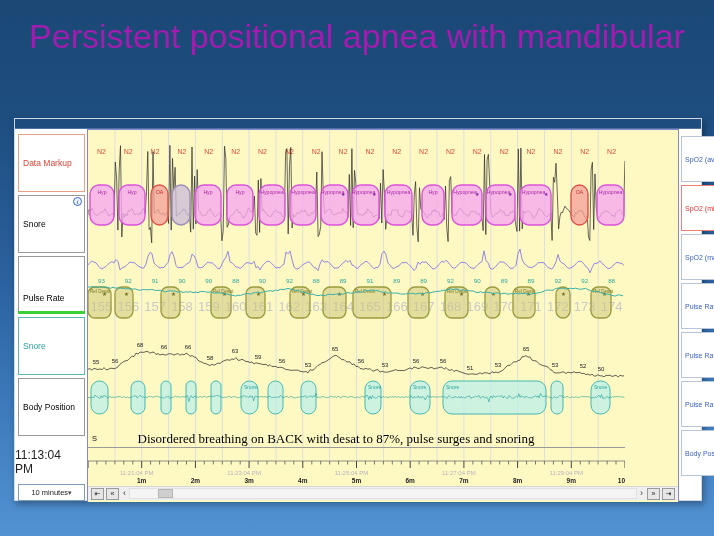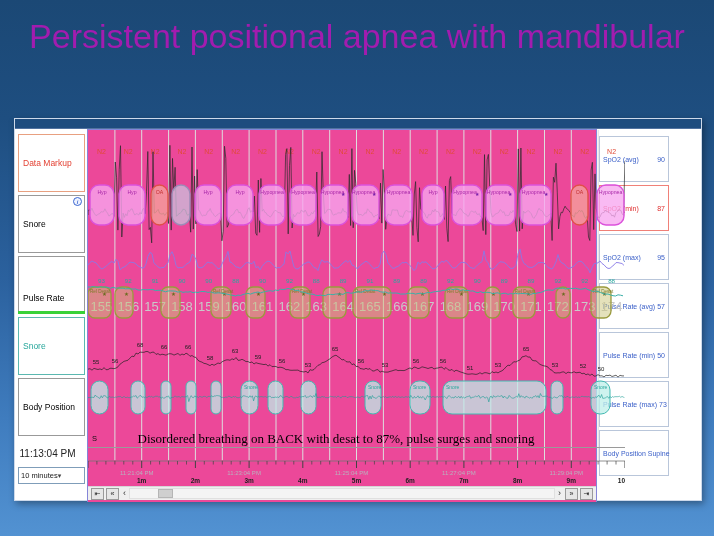--- a/index.html
+++ b/index.html
@@ -16,27 +16,27 @@
   .app-body{display:flex;height:373px;}
   
   .left-col{width:72px;padding-top:5px;box-sizing:border-box;flex:none;}
   .chan{height:58px;margin:0 2px 3px 3px;border:1px solid #999;background:#fff;position:relative;
     display:flex;align-items:center;padding-left:4px;box-sizing:border-box;}
   .chan .lab{font-size:8.5px;color:#000;}
   .gstrip{position:absolute;left:-1px;right:-1px;bottom:-1px;height:3px;background:#38D238;}
   .info{position:absolute;top:1px;right:2px;width:7px;height:7px;border-radius:50%;
     border:1px solid #3A66D0;color:#3A66D0;font-size:5.5px;font-style:italic;font-weight:bold;
     display:flex;align-items:center;justify-content:center;background:#eef3ff;}
-  .time-lab{text-align:center;font-size:10px;color:#222;padding:9px 7px 2px 0;}
+  .time-lab{text-align:left;font-size:12px;color:#222;padding:9px 7px 2px 0;}
   .win{margin:6px 2px 0 3px;height:15px;border:1px solid #7f9db9;background:#fff;
-    display:flex;align-items:center;justify-content:flex-start;padding:0 2px;font-size:7.5px;color:#222;}
+    display:flex;align-items:center;justify-content:center;padding:0 2px;font-size:7.5px;color:#222;}
   .win .car{font-size:7px;color:#444;}
   
-  .chart-wrap{width:510px;flex:none;position:relative;border-left:1px solid #8585d8;
-    border-right:1px solid #8585d8;border-top:1px solid #8585d8;box-sizing:border-box;background:#ec4899;}
+  .chart-wrap{width:592px;flex:none;position:relative;border-left:1px solid #8585d8;
+    border-right:1px solid #8585d8;border-top:1px solid #8585d8;box-sizing:border-box;background:#fef9c3;}
   .chart-wrap svg{display:block;}
   .sb{position:absolute;left:0;right:0;bottom:2px;height:13px;background:#efefef;
     border-top:1px solid #d5d5d5;display:flex;align-items:center;padding:0 2px;}
   .sbtn{width:11px;height:10px;border:1px solid #9a9a9a;background:#e6e6e6;margin:0 1px;
     display:flex;align-items:center;justify-content:center;font-size:7px;color:#222;line-height:1;}
   .sarrow{font-size:9px;color:#333;margin:0 3px;line-height:1;}
   .strack{flex:1;height:11px;position:relative;background:#f4f4f4;border:1px solid #e0e0e0;box-sizing:border-box;}
   .sthumb{position:absolute;top:0;bottom:0;left:28px;width:15px;background:#cfcfcf;border:1px solid #b5b5b5;box-sizing:border-box;}
   
   .right-col{width:75px;padding-top:7px;box-sizing:border-box;flex:none;}

